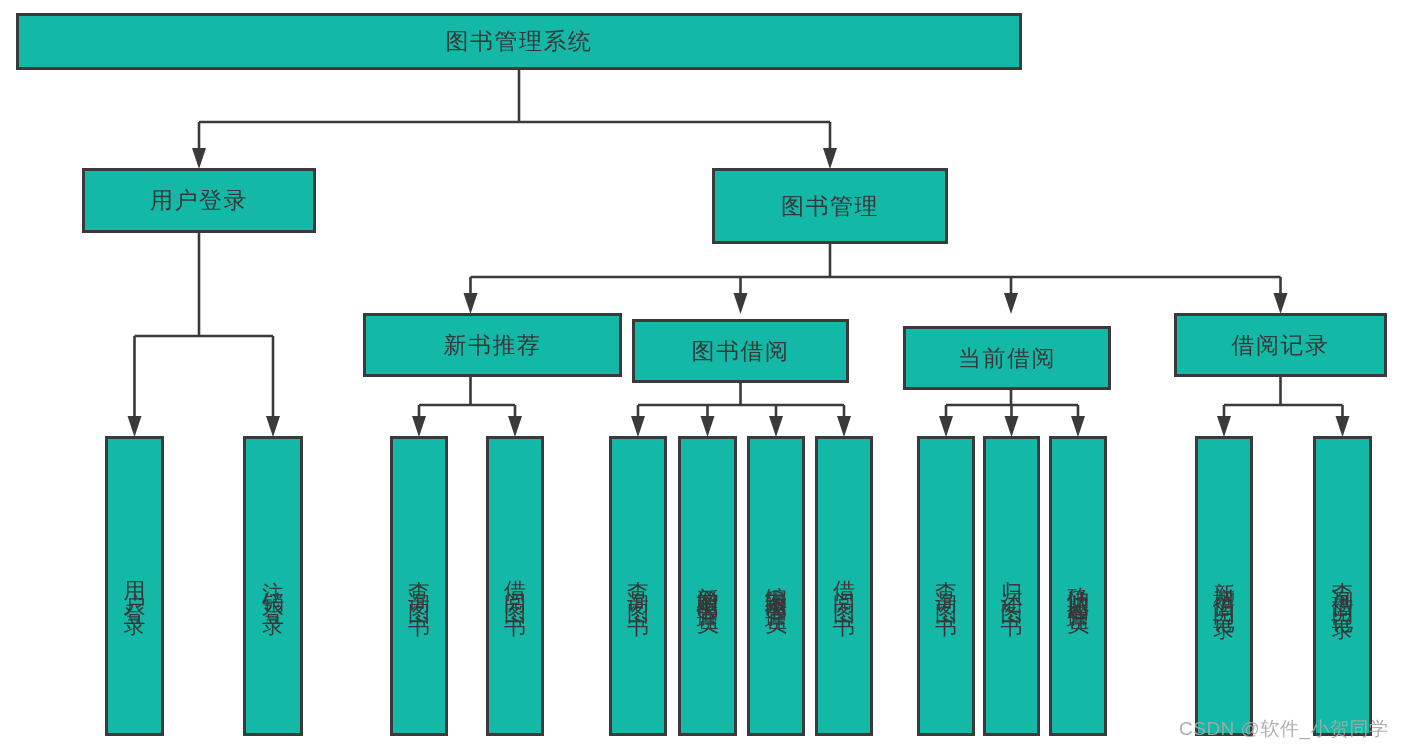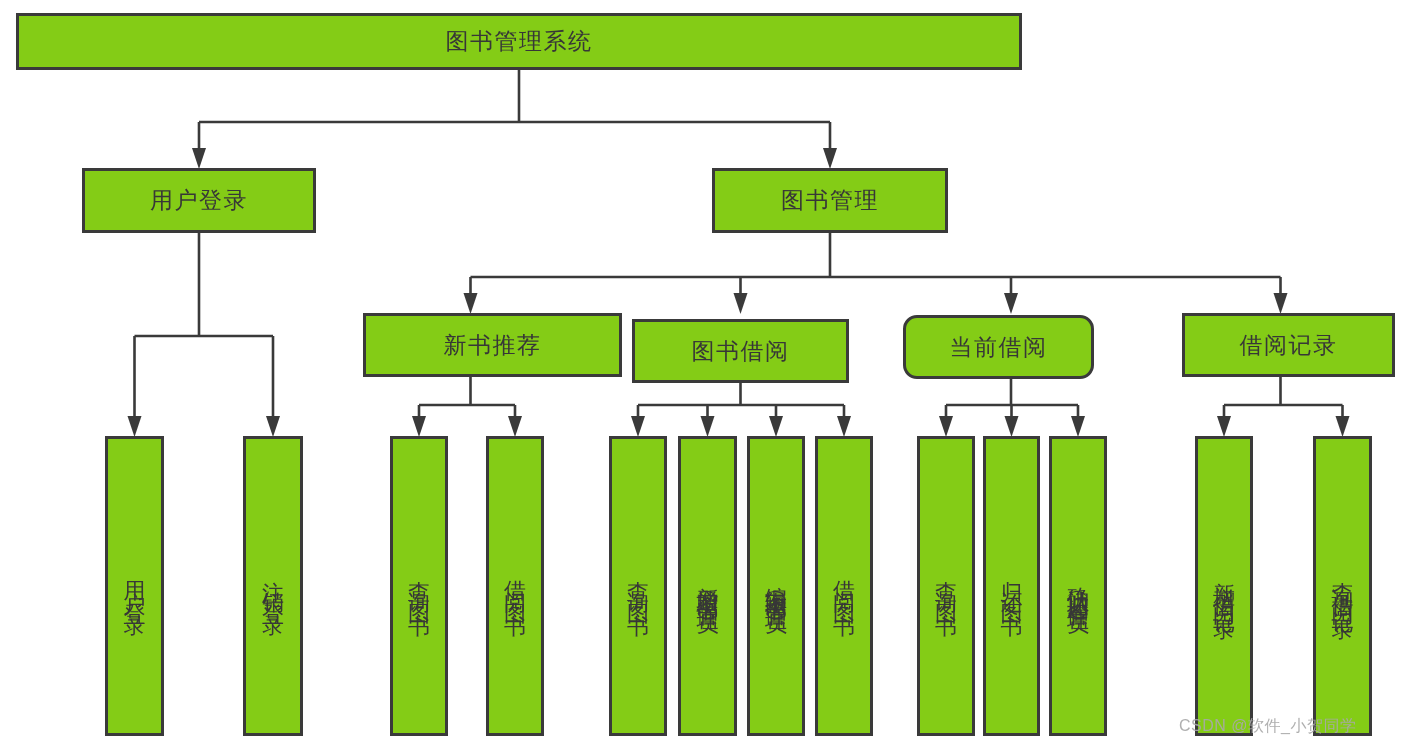--- a/index.html
+++ b/index.html
@@ -9,37 +9,37 @@
     font-family: "Liberation Sans", sans-serif;
     position: relative;
     overflow: hidden;
   }
   .canvas { position: absolute; left: 0; top: 0; width: 1405px; height: 747px; }
   .wires { position: absolute; left: 0; top: 0; }
   .wires path { stroke: #3a3a3a; stroke-width: 2.6; fill: none; }
   .wires polygon { fill: #3a3a3a; stroke: none; }
   .box {
     position: absolute; box-sizing: border-box;
-    background: #84cc16; border: 3px solid #3a3a3a;
+    background: #14b8a6; border: 3px solid #3a3a3a;
     display: flex; align-items: center; justify-content: center;
     color: #373737;
   }
   .hbox { font-size: 23px; letter-spacing: 1.5px; }
   .vbox {
     writing-mode: vertical-rl;
     text-orientation: mixed;
     font-size: 22px;
     line-height: 1;
   }
   .ls-wide  { letter-spacing: 0.52em; }
   .ls-med   { letter-spacing: 0.34em; }
   .ls-tight { letter-spacing: 0.17em; }
   .watermark {
     position: absolute; left: 1179px; top: 716px;
-    font-size: 16px; color: rgba(168,168,168,0.92);
+    font-size: 19px; color: rgba(168,168,168,0.92);
     letter-spacing: 0.5px; white-space: nowrap; z-index: 5;
   }
 </style>
 </head>
 <body>
 
 <div class="canvas">
 
   <svg class="wires" width="1405" height="747" viewBox="0 0 1405 747">
 
@@ -87,26 +87,26 @@
     <g>
       <path d="M1280.5,377 V405 M1224,405 H1342.5 M1224,405 V418 M1342.5,405 V418"></path>
       <polygon points="1217,416 1231,416 1224,437"></polygon>
       <polygon points="1335.5,416 1349.5,416 1342.5,437"></polygon>
     </g>
   </svg>
 
   <div class="box hbox" style="left:16px; top:13px; width:1006px; height:57px;">图书管理系统</div>
 
   <div class="box hbox" style="left:82px; top:168px; width:234px; height:65px;">用户登录</div>
-  <div class="box hbox" style="left:712px; top:168px; width:236px; height:65px;">图书管理</div>
+  <div class="box hbox" style="left:712px; top:168px; width:236px; height:76px;">图书管理</div>
 
   <div class="box hbox" style="left:363px; top:313px; width:259px; height:64px;">新书推荐</div>
   <div class="box hbox" style="left:632px; top:313px; width:217px; height:64px;margin-top:6px;">图书借阅</div>
-  <div class="box hbox" style="left:903px; top:315px; width:191px; height:64px;border-radius:14px;">当前借阅</div>
-  <div class="box hbox" style="left:1174px; top:313px; width:213px; height:64px;margin-left:8px;">借阅记录</div>
+  <div class="box hbox" style="left:903px; top:326px; width:208px; height:64px;">当前借阅</div>
+  <div class="box hbox" style="left:1174px; top:313px; width:213px; height:64px;">借阅记录</div>
 
   <div class="box vbox ls-wide" style="left:105px; top:436px; width:59px; height:300px;">用户登录</div>
   <div class="box vbox ls-wide" style="left:243px; top:436px; width:60px; height:300px;">注销登录</div>
 
   <div class="box vbox ls-wide" style="left:390px; top:436px; width:58px; height:300px;">查询图书</div>
   <div class="box vbox ls-wide" style="left:486px; top:436px; width:58px; height:300px;">借阅图书</div>
 
   <div class="box vbox ls-wide" style="left:609px; top:436px; width:58px; height:300px;">查询图书</div>
   <div class="box vbox ls-tight" style="left:678px; top:436px; width:59px; height:300px;">新增图书（管理员）</div>
   <div class="box vbox ls-tight" style="left:747px; top:436px; width:58px; height:300px;">编辑图书（管理员）</div>

